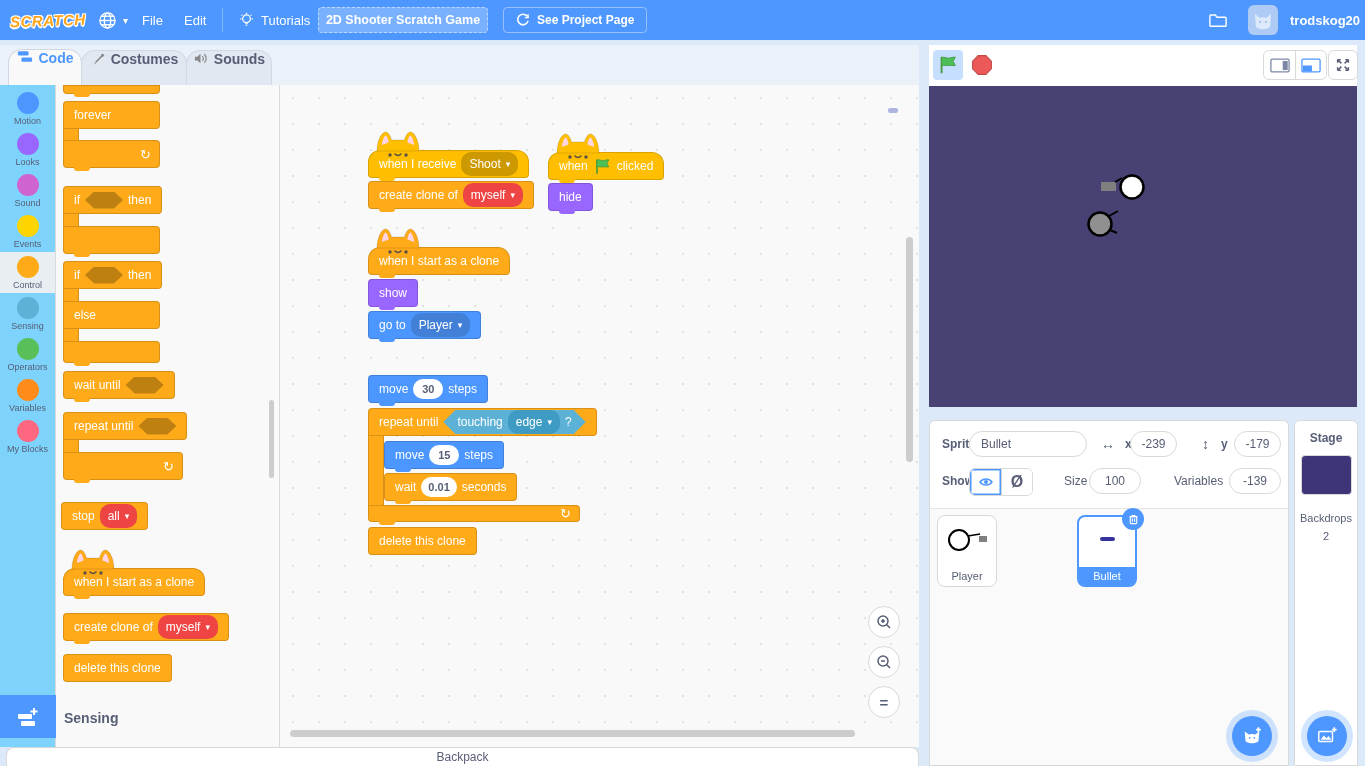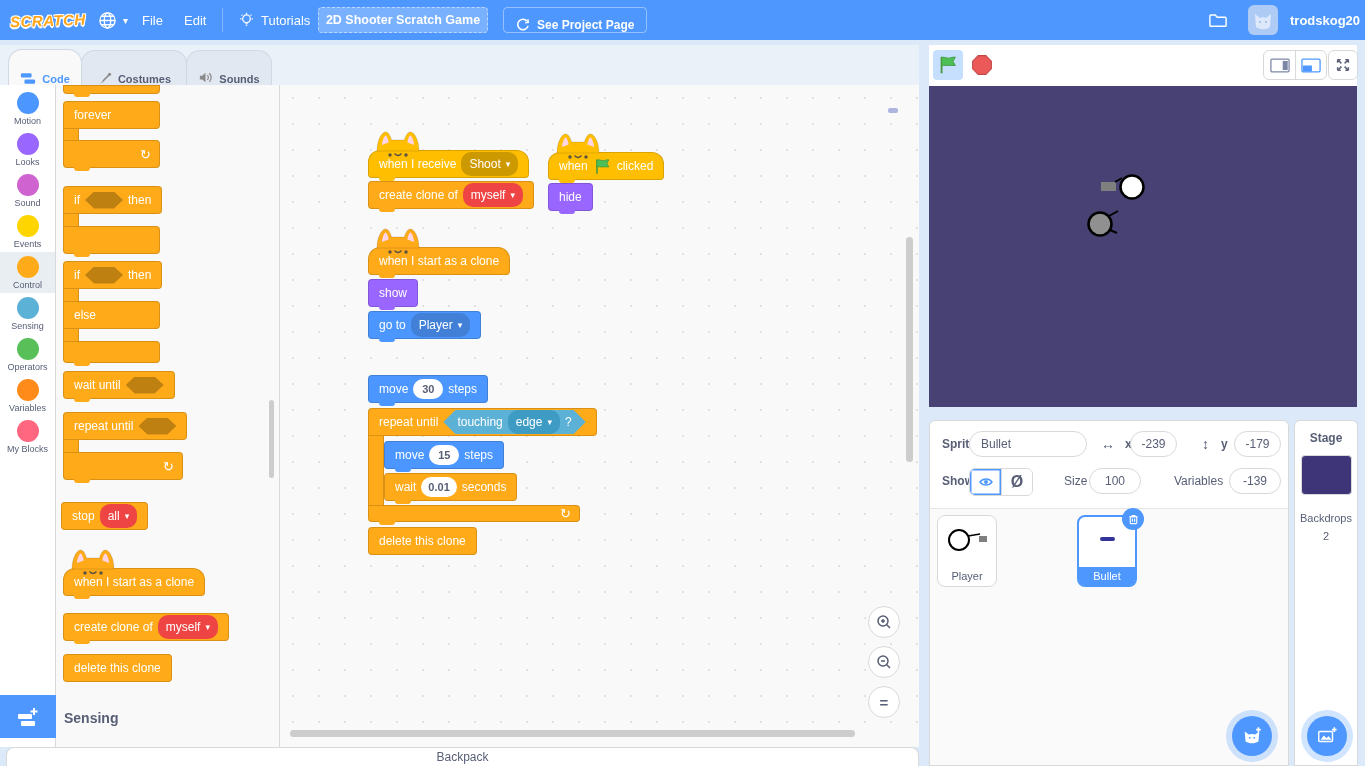--- a/index.html
+++ b/index.html
@@ -9,35 +9,35 @@
 
 .topbar{position:absolute;left:0;top:0;width:1365px;height:40px;background:#4D97FF;color:#fff;font-size:13px;z-index:10}
 .mi{position:absolute;top:0;height:40px;display:flex;align-items:center;gap:6px;padding:0 8px;cursor:pointer}
 .logo{position:absolute;left:10px;top:0;height:40px;display:flex;align-items:center;font-weight:800;font-style:italic;
 font-size:15px;letter-spacing:.5px;color:#FFA41B;
 text-shadow:-1px -1px 0 #fff,1px -1px 0 #fff,-1px 1px 0 #fff,1px 1px 0 #fff,0 2px 0 #fff;transform:rotate(-2deg);cursor:pointer}
 .sep{position:absolute;top:8px;width:1px;height:24px;background:rgba(255,255,255,.3)}
 .titlebox{position:absolute;left:318px;top:7px;width:170px;height:26px;background:rgba(255,255,255,.25);
 border:1px dashed rgba(255,255,255,.5);border-radius:4px;display:flex;align-items:center;justify-content:center;
 font-weight:700;font-size:12.5px;cursor:text;white-space:nowrap;overflow:hidden}
-.projbtn{position:absolute;left:503px;top:7px;height:26px;padding:0 12px;border:1px solid rgba(255,255,255,.4);
-border-radius:4px;display:flex;align-items:flex-end;gap:7px;font-weight:700;font-size:12px;cursor:pointer}
+.projbtn{position:absolute;left:503px;top:7px;height:26px;padding:8px 12px;border:1px solid rgba(255,255,255,.4);
+border-radius:4px;display:flex;align-items:center;gap:7px;font-weight:700;font-size:12px;cursor:pointer}
 .avatar{position:absolute;left:1248px;top:5px;width:30px;height:30px;border-radius:6px;background:#AECBF5;
 display:flex;align-items:center;justify-content:center;cursor:pointer}
 .caret{font-size:10px}
 
 
 .tabstrip{position:absolute;left:0;top:45px;width:919px;height:40px;background:#EAF1F9}
 .tab{position:absolute;top:5px;height:35px;background:#E2E8F1;border:1px solid #D0D8E4;border-bottom:none;
-border-radius:14px 14px 0 0;display:flex;align-items:flex-end;justify-content:center;gap:6px;
-font-size:11px;font-weight:700;color:#575E75;cursor:pointer}
+border-radius:14px 14px 0 0;display:flex;align-items:flex-start;justify-content:center;gap:6px;
+font-size:14px;font-weight:700;color:#575E75;cursor:pointer}
 .tab.active{background:#F9F9F9;color:#4D97FF;height:36px;top:4px;z-index:2}
 
 
-.catcol{position:absolute;left:0;top:85px;width:56px;height:662px;background:#ffffff;border-right:1px solid #D9D9D9}
+.catcol{position:absolute;left:0;top:85px;width:56px;height:662px;background:#7dd3fc;border-right:1px solid #D9D9D9}
 .cat{position:absolute;left:0;width:55px;height:41px;display:flex;flex-direction:column;align-items:center;
 justify-content:center;gap:2px;cursor:pointer}
 .cat.sel{background:#E9EEF2}
 .dot{width:22px;height:22px;border-radius:50%}
 .d0{background:#4C97FF}.d1{background:#9966FF}.d2{background:#CF63CF}.d3{background:#FFD500}.d4{background:#FFAB19}
 .d5{background:#5CB1D6}.d6{background:#59C059}.d7{background:#FF8C1A}.d8{background:#FF6680}
 .cat-label{font-size:9px;color:#575E75;white-space:nowrap}
 
 
 .palette{position:absolute;left:56px;top:85px;width:224px;height:662px;background:#F9F9F9;border-right:1px solid #D9D9D9;overflow:hidden}

